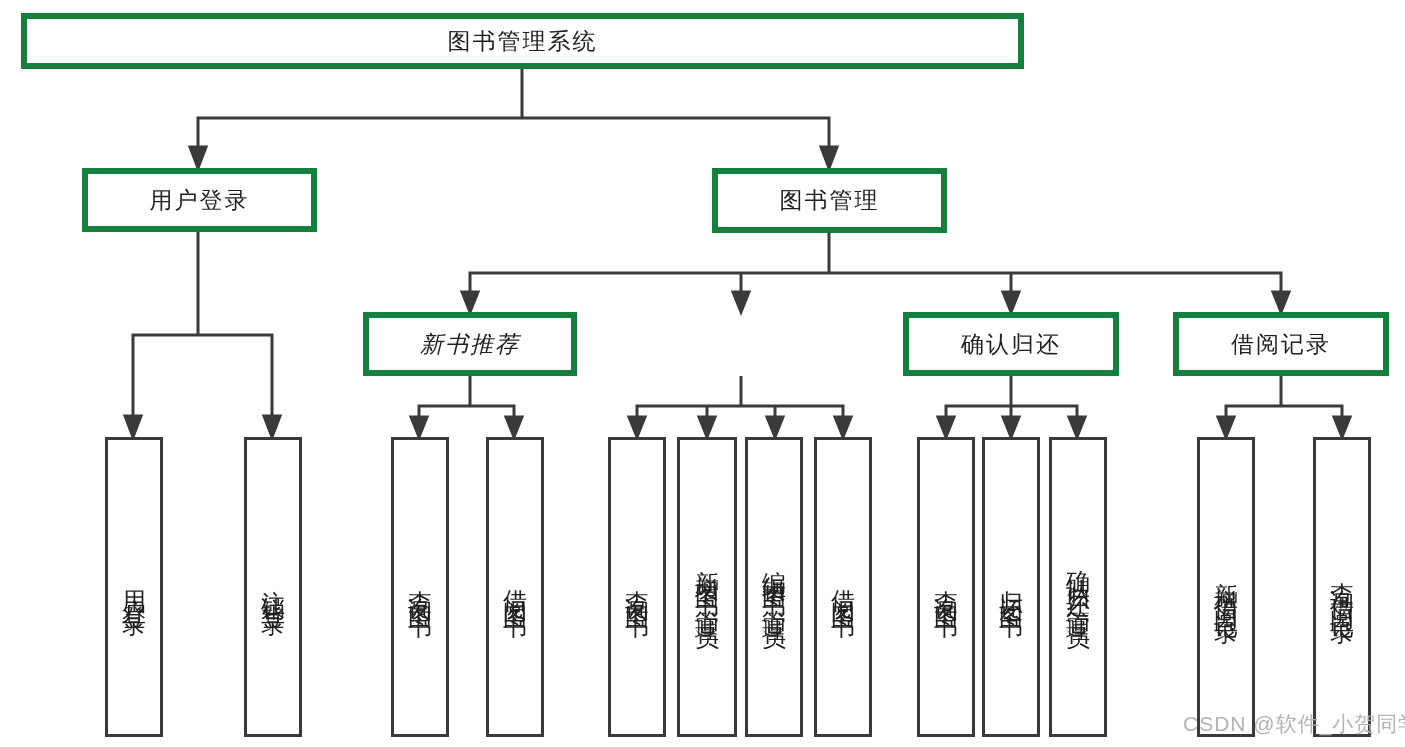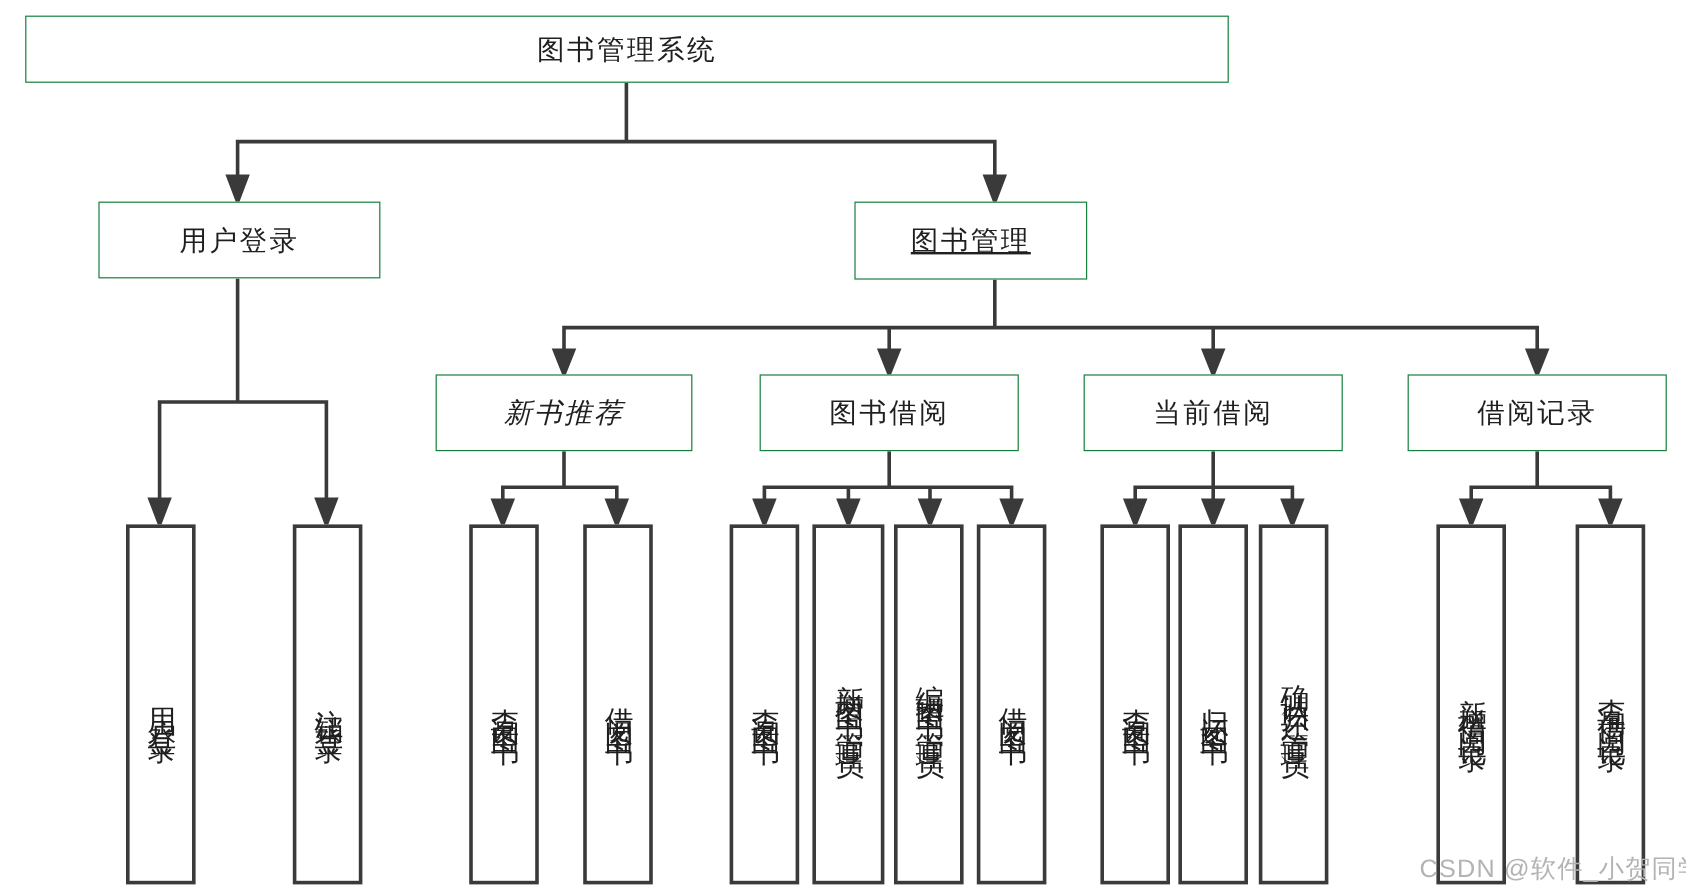--- a/index.html
+++ b/index.html
@@ -13,21 +13,21 @@
   }
   #connectors {
     position: absolute;
     left: 0; top: 0;
     width: 1405px; height: 747px;
     pointer-events: none;
   }
   .node {
     position: absolute;
     box-sizing: border-box;
-    border: 1px solid #15803d;
+    border: 6px solid #15803d;
     background: #ffffff;
     display: flex;
     align-items: center;
     justify-content: center;
     font-size: 23px;
     letter-spacing: 2px;
     color: #1f1f1f;
     white-space: nowrap;
   }
   .leaf {
@@ -104,25 +104,24 @@
         <path fill="none" d="M1281 376 V406 M1224.5 406 H1343.5 M1226 406 V418 M1342 406 V418"></path>
         <polygon points="1218,417 1234,417 1226,437"></polygon>
         <polygon points="1334,417 1350,417 1342,437"></polygon>
       </g>
     </g>
   </svg>
 
   <div class="node" style="left:21px; top:13px; width:1003px; height:56px;">图书管理系统</div>
 
   <div class="node" style="left:82px; top:168px; width:235px; height:64px;">用户登录</div>
-  <div class="node" style="left:712px; top:168px; width:194px; height:65px;text-decoration:underline;">图书管理</div>
+  <div class="node" style="left:712px; top:168px; width:235px; height:65px;">图书管理</div>
 
   <div class="node" style="left:363px; top:312px; width:214px; height:64px;font-style:italic;">新书推荐</div>
-  <div class="node" style="left:633px; top:312px; width:216px; height:64px;">图书借阅</div>
-  <div class="node" style="left:903px; top:312px; width:216px; height:64px;">当前借阅</div>
+  <div class="node" style="left:903px; top:312px; width:216px; height:64px;">确认归还</div>
   <div class="node" style="left:1173px; top:312px; width:216px; height:64px;">借阅记录</div>
 
   <div class="leaf" style="left:105px;">用户登录</div>
   <div class="leaf" style="left:244px;">注销登录</div>
 
   <div class="leaf" style="left:391px;">查询图书</div>
   <div class="leaf" style="left:486px;">借阅图书</div>
 
   <div class="leaf" style="left:608px;">查询图书</div>
   <div class="leaf" style="left:677px; width:60px;">新增图书（管理员）</div>

